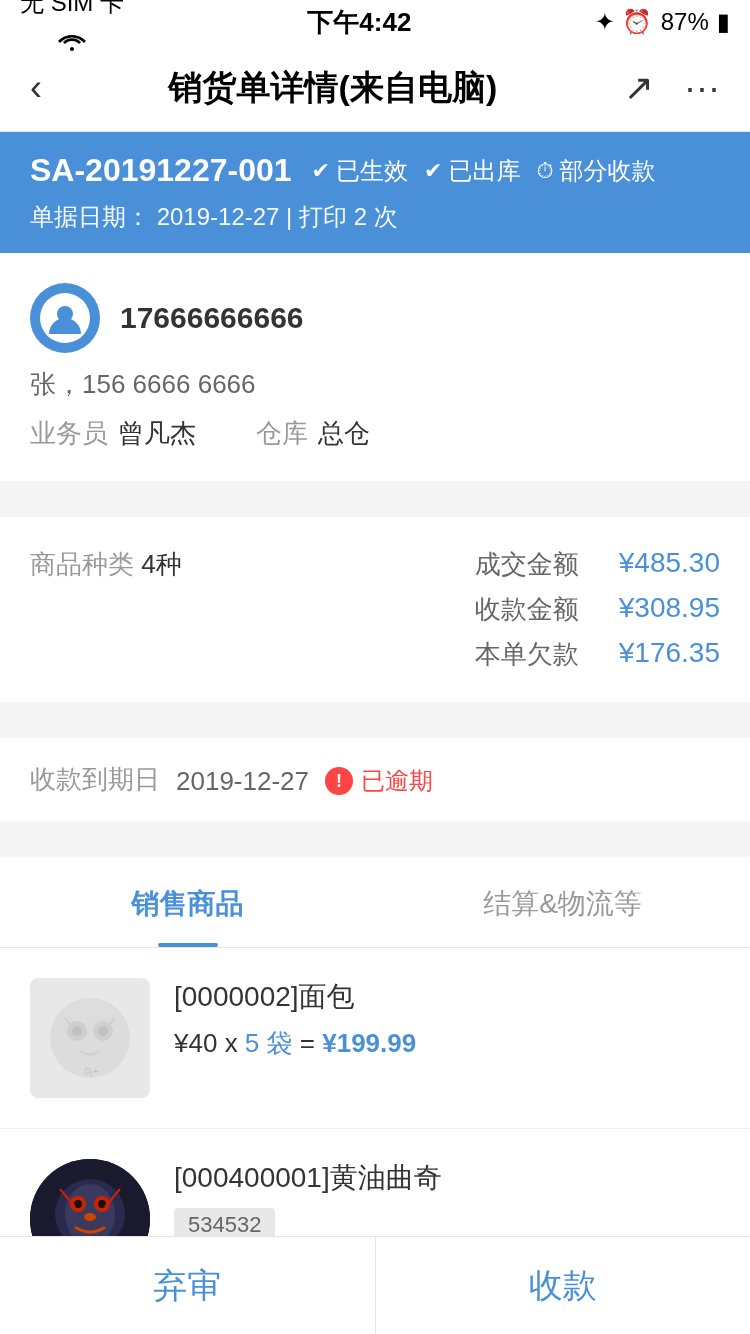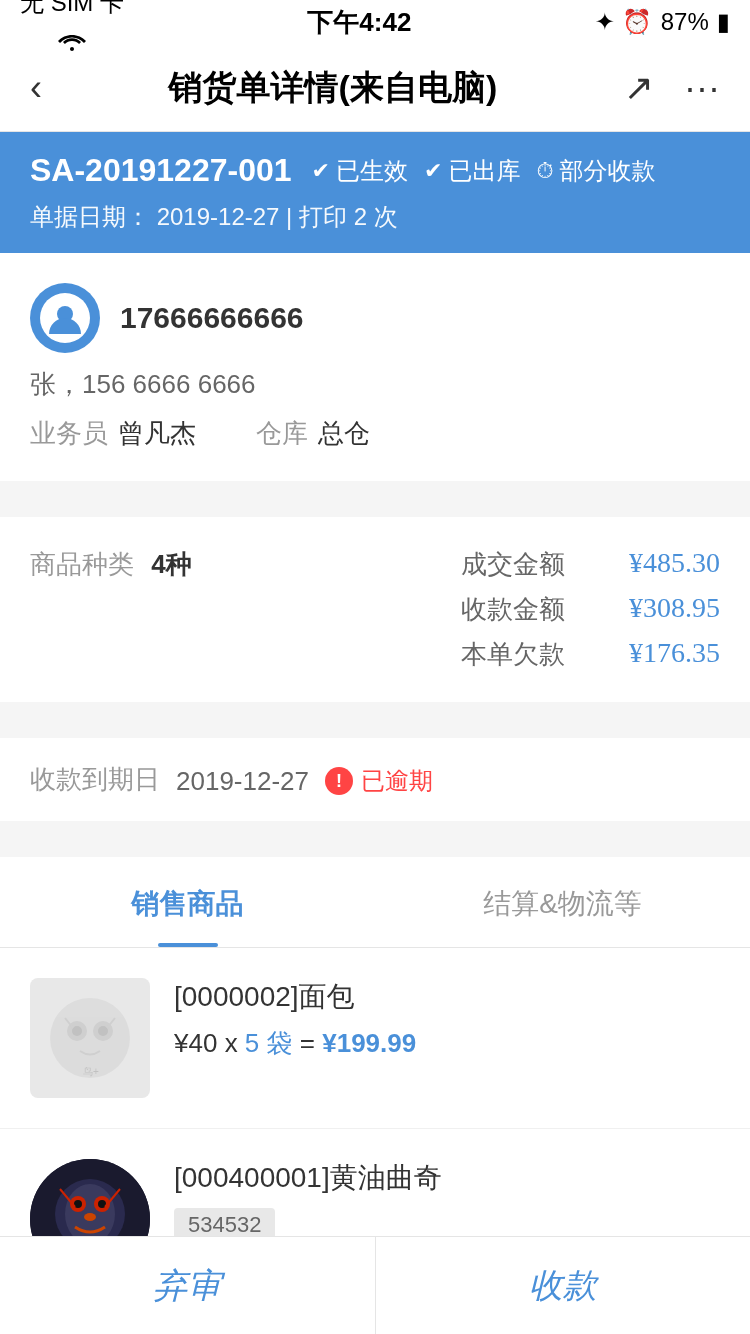--- a/index.html
+++ b/index.html
@@ -134,29 +134,28 @@
     .summary-section {
       background: #fff;
       padding: 30px;
       margin-bottom: 20px;
       display: flex;
       justify-content: space-between;
       align-items: flex-start;
     }
     .summary-left { font-size: 26px; color: #666; }
     .summary-left-label { color: #999; }
-    .summary-left-value { color: #333; font-weight: 700; margin-left: 10px; }
+    .summary-left-value { color: #333; font-weight: 400; }
     .summary-right { display: flex; flex-direction: column; gap: 10px; }
     .summary-row {
       display: flex;
       justify-content: space-between;
-      gap: 64px;
+      gap: 40px;
       font-size: 26px;
       color: #666;
-      font-family: Liberation Serif, serif;
     }
     .amount-value { color: #4A90D9; font-size: 28px; }
 
     
     .due-section {
       background: #fff;
       padding: 24px 30px;
       margin-bottom: 20px;
       display: flex;
       align-items: flex-end;
@@ -270,21 +269,20 @@
     
     .bottom-bar {
       position: fixed;
       bottom: 0;
       left: 0;
       width: 750px;
       height: 98px;
       background: #fff;
       border-top: 1px solid #e5e5e5;
       display: flex;
-      font-style: italic;
     }
     .bottom-btn {
       flex: 1;
       display: flex;
       align-items: center;
       justify-content: center;
       font-size: 34px;
       color: #4A90D9;
       cursor: pointer;
       font-weight: 500;

